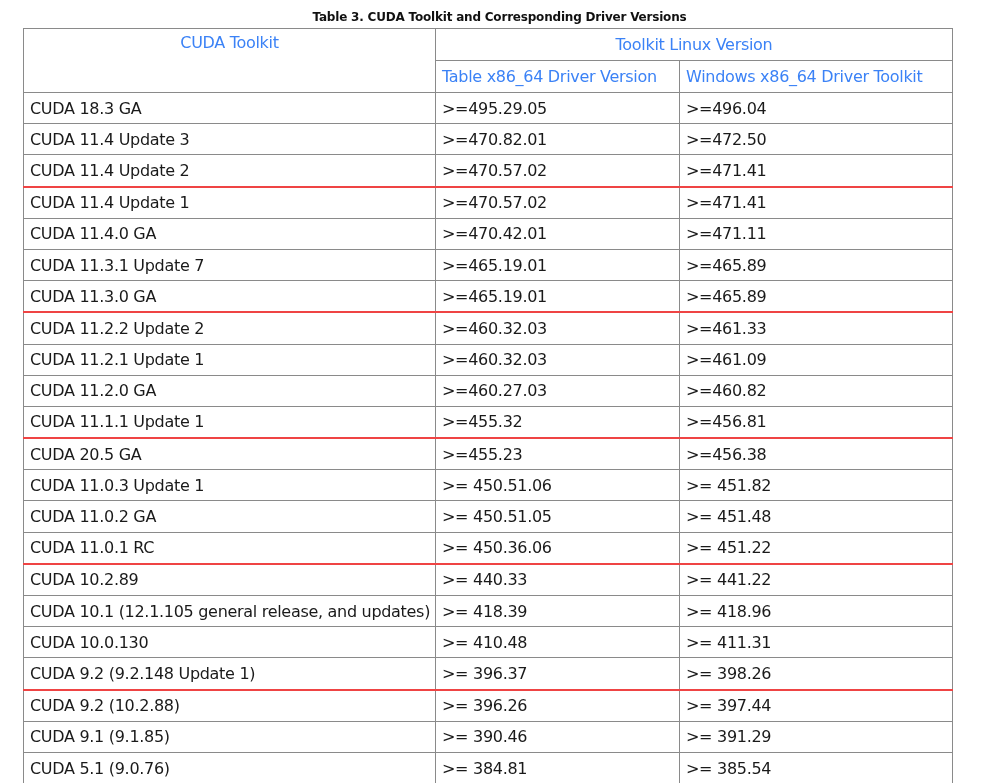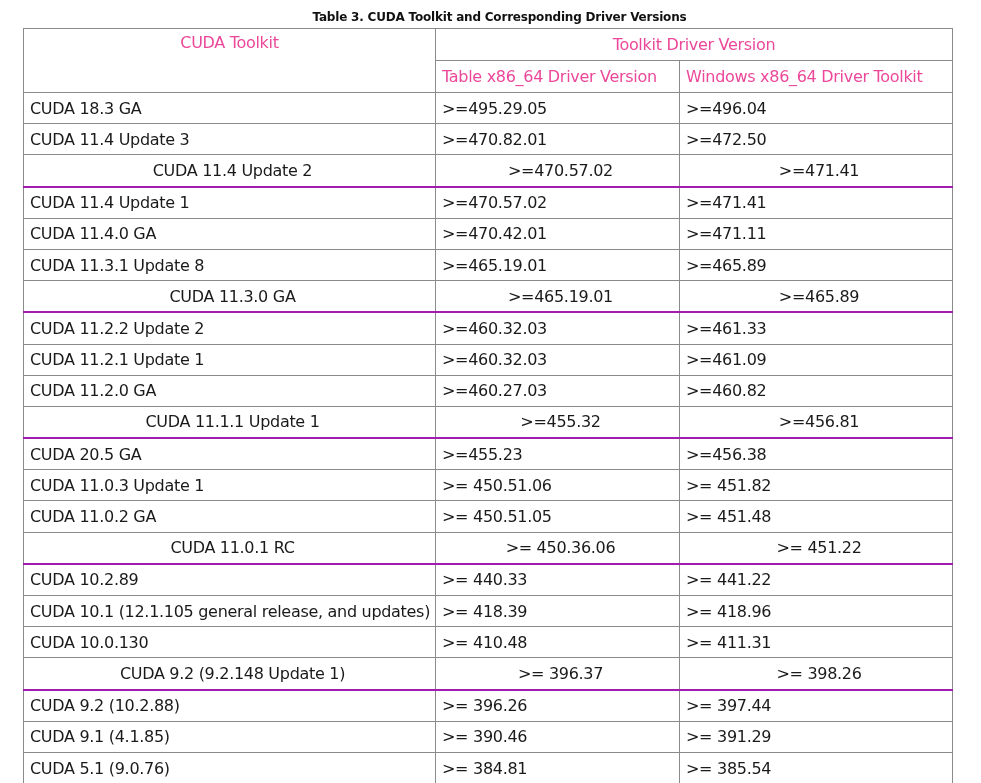--- a/index.html
+++ b/index.html
@@ -40,42 +40,42 @@
     th, td {
       border: 1px solid #8a8a8a;
       padding: 0 0 0 6px;
       text-align: left;
       font-weight: normal;
       white-space: nowrap;
       overflow: hidden;
     }
     th {
       height: 31px;
-      color: #ec4899;
+      color: #3b82f6;
     }
     th.center { text-align: center; padding: 0; }
     th.toolkit { vertical-align: top; padding-top: 4px; height: auto; }
     td { height: 30.2px; color: #1a1a1a; }
-    tr.group-end td { border-bottom: 2px solid #a21caf; text-align: center; }
+    tr.group-end td { border-bottom: 2px solid #ef4444; }
   </style>
 </head>
 <body>
 
 <div class="caption">Table 3. CUDA Toolkit and Corresponding Driver Versions</div>
 
 <table>
   <colgroup>
     <col class="c1">
       <col class="c2">
       <col class="c3">
   </colgroup>
   <thead>
     <tr>
       <th class="center toolkit" rowspan="2">CUDA Toolkit</th>
-      <th class="center" colspan="2">Toolkit Driver Version</th>
+      <th class="center" colspan="2">Toolkit Linux Version</th>
     </tr>
     <tr>
       <th>Table x86_64 Driver Version</th>
       <th>Windows x86_64 Driver Toolkit</th>
     </tr>
   </thead>
   <tbody id="rows">
       <tr>
         <td>CUDA 18.3 GA</td>
         <td>&gt;=495.29.05</td>
@@ -95,21 +95,21 @@
         <td>CUDA 11.4 Update 1</td>
         <td>&gt;=470.57.02</td>
         <td>&gt;=471.41</td>
       </tr>
       <tr>
         <td>CUDA 11.4.0 GA</td>
         <td>&gt;=470.42.01</td>
         <td>&gt;=471.11</td>
       </tr>
       <tr>
-        <td>CUDA 11.3.1 Update 8</td>
+        <td>CUDA 11.3.1 Update 7</td>
         <td>&gt;=465.19.01</td>
         <td>&gt;=465.89</td>
       </tr>
       <tr class="group-end">
         <td>CUDA 11.3.0 GA</td>
         <td>&gt;=465.19.01</td>
         <td>&gt;=465.89</td>
       </tr>
       <tr>
         <td>CUDA 11.2.2 Update 2</td>
@@ -170,21 +170,21 @@
         <td>CUDA 9.2 (9.2.148 Update 1)</td>
         <td>&gt;= 396.37</td>
         <td>&gt;= 398.26</td>
       </tr>
       <tr>
         <td>CUDA 9.2 (10.2.88)</td>
         <td>&gt;= 396.26</td>
         <td>&gt;= 397.44</td>
       </tr>
       <tr>
-        <td>CUDA 9.1 (4.1.85)</td>
+        <td>CUDA 9.1 (9.1.85)</td>
         <td>&gt;= 390.46</td>
         <td>&gt;= 391.29</td>
       </tr>
       <tr>
         <td>CUDA 5.1 (9.0.76)</td>
         <td>&gt;= 384.81</td>
         <td>&gt;= 385.54</td>
       </tr>
     </tbody>
 </table>

